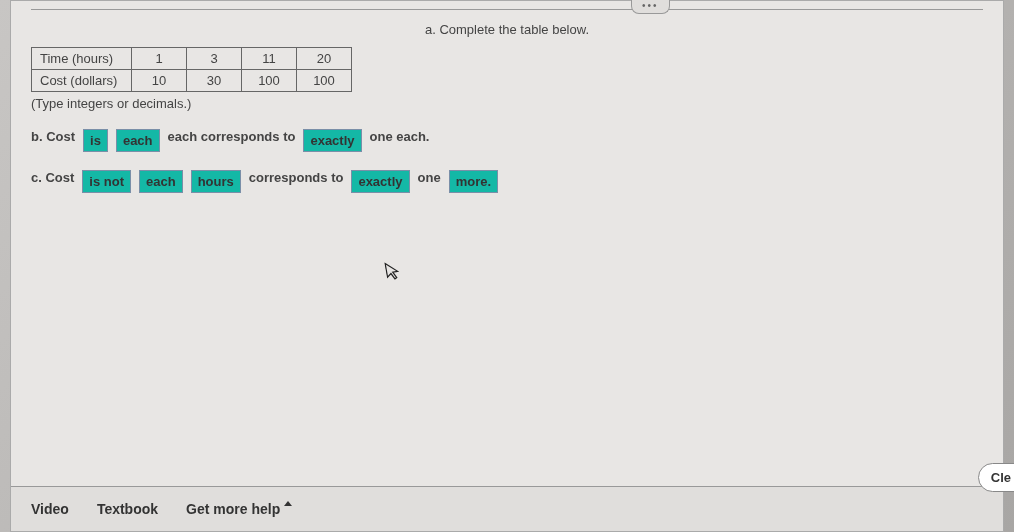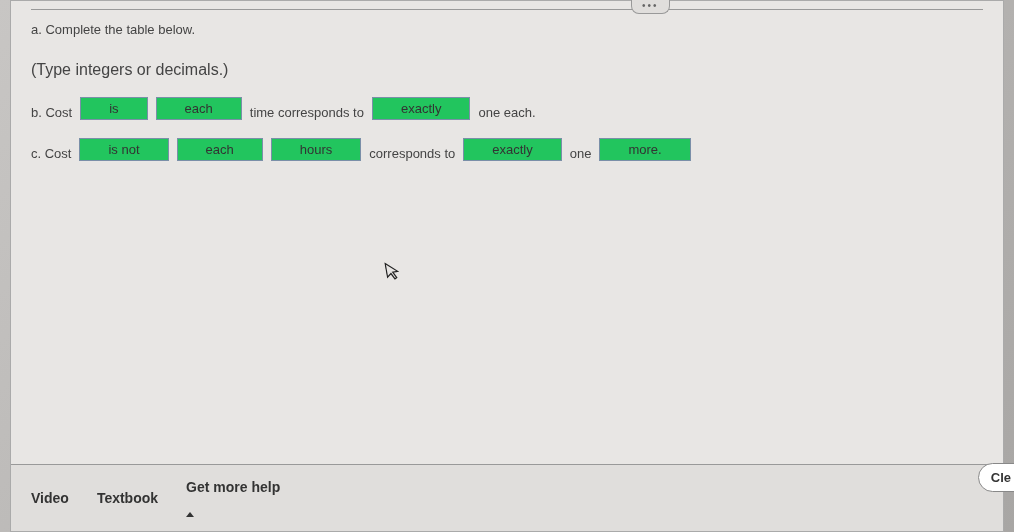--- a/index.html
+++ b/index.html
@@ -26,57 +26,59 @@
     .top-divider {
       border-top: 1px solid #999;
       margin: 8px 20px 0 20px;
     }
     .question-area {
       padding: 12px 20px 20px 20px;
       color: #444;
       font-size: 13px;
     }
     .part-label {
-      margin-bottom: 20px;
+      margin-bottom: 10px;
+      text-align: center;
     }
     .data-table {
       border-collapse: collapse;
       margin-bottom: 4px;
     }
     .data-table td {
       border: 1px solid #666;
       padding: 3px 8px;
       text-align: center;
       font-size: 13px;
       background: #e8e6e4;
       min-width: 55px;
     }
     .data-table td.row-header {
       text-align: left;
       font-weight: normal;
       min-width: 100px;
     }
     .table-note {
-      font-size: 16px;
+      font-size: 13px;
       color: #444;
       margin-bottom: 18px;
     }
     .sentence-row {
       display: flex;
-      align-items: flex-end;
+      align-items: flex-start;
       gap: 8px;
       margin-bottom: 18px;
       flex-wrap: wrap;
       font-size: 13px;
       color: #444;
+      font-weight: bold;
     }
     .answer-box {
       border: 1px solid #7a8fa8;
-      background: #22c55e;
-      padding: 3px 28px;
+      background: #14b8a6;
+      padding: 3px 6px;
       display: inline-block;
       font-size: 13px;
       color: #333;
     }
     .plain-text {
       white-space: nowrap;
     }
     .bottom-bar {
       position: absolute;
       bottom: 0;
@@ -91,22 +93,21 @@
     }
     .bottom-link {
       font-size: 14px;
       font-weight: bold;
       color: #333;
       cursor: pointer;
     }
     .bottom-link.help {
       display: flex;
       align-items: flex-start;
-      gap: 17px;
-      flex-direction: column;
+      gap: 4px;
     }
     .triangle-up {
       width: 0;
       height: 0;
       border-left: 4px solid transparent;
       border-right: 4px solid transparent;
       border-bottom: 5px solid #333;
       display: inline-block;
     }
     .cursor-arrow {
@@ -151,30 +152,44 @@
 <div class="content-panel">
   <div class="dots-tab">•••</div>
   <div class="top-divider"></div>
 
   <div class="question-area">
 
     <div class="part-label">a. Complete the table below.</div>
 
     <table class="data-table">
       <tbody>
+          <tr>
+        <td class="row-header">Time (hours)</td>
+        <td>1</td>
+        <td>3</td>
+        <td>11</td>
+        <td>20</td>
+      </tr>
+      <tr>
+        <td class="row-header">Cost (dollars)</td>
+        <td>10</td>
+        <td>30</td>
+        <td>100</td>
+        <td>100</td>
+      </tr>
     </tbody>
       </table>
 
     <div class="table-note">(Type integers or decimals.)</div>
 
     <div class="sentence-row">
       <span class="plain-text">b. Cost</span>
       <span class="answer-box">is</span>
       <span class="answer-box">each</span>
-      <span class="plain-text">time  corresponds to</span>
+      <span class="plain-text">each  corresponds to</span>
       <span class="answer-box">exactly</span>
       <span class="plain-text">one  each.</span>
     </div>
 
     <div class="sentence-row">
       <span class="plain-text">c. Cost</span>
       <span class="answer-box">is not</span>
       <span class="answer-box">each</span>
       <span class="answer-box">hours</span>
       <span class="plain-text">corresponds to</span>

